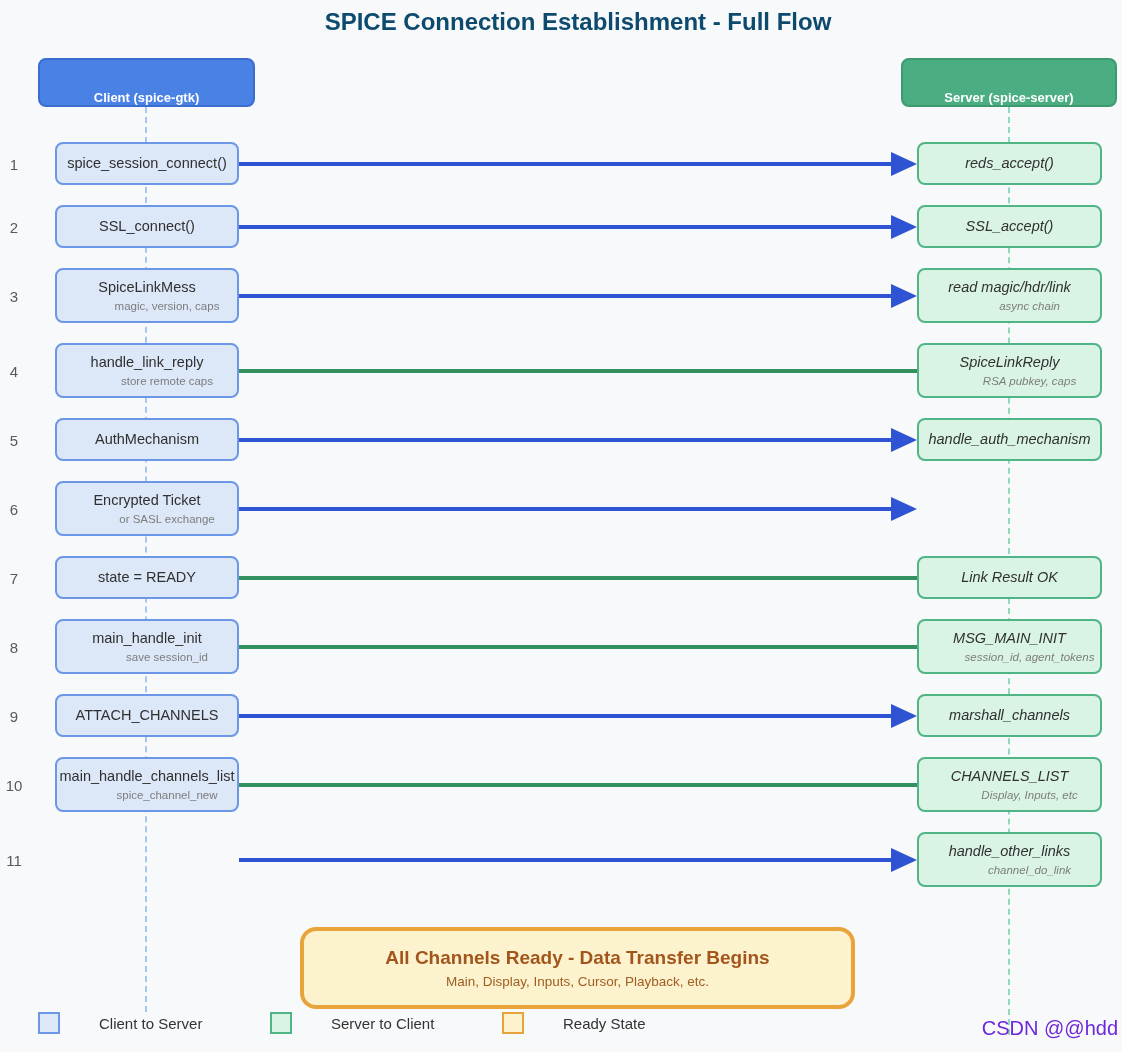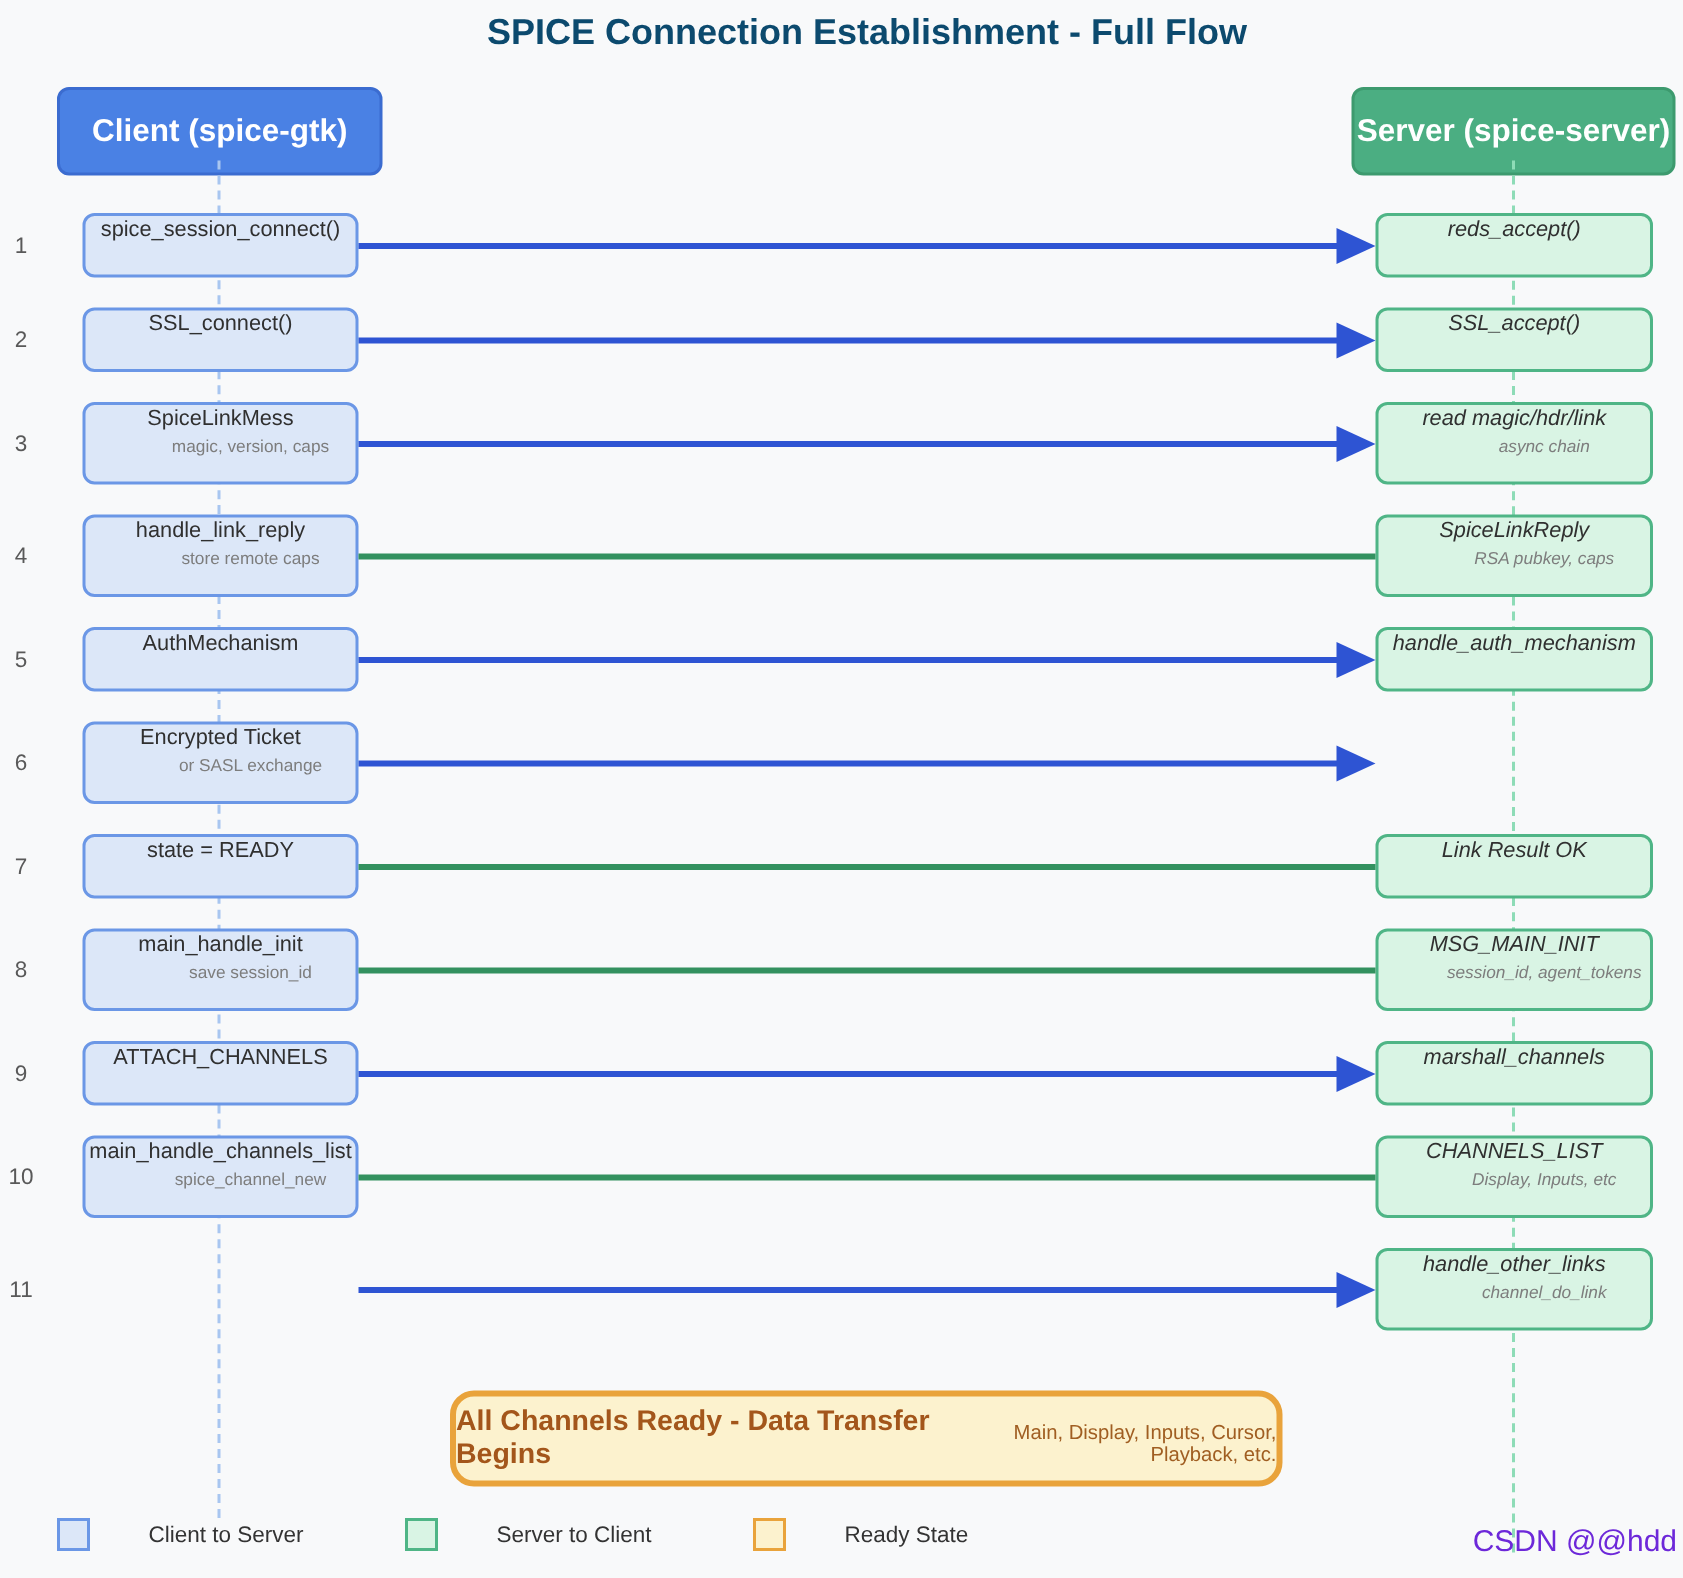--- a/index.html
+++ b/index.html
@@ -3,58 +3,58 @@
 <meta charset="utf-8">
 <style>
   * { margin:0; padding:0; box-sizing:border-box; }
   html,body { background:#f8f9fa; }
   body { font-family:"Liberation Sans", sans-serif; }
   .stage { position:relative; width:1122px; height:1052px; background:#f8f9fa; overflow:hidden; }
 
   .title { position:absolute; top:8px; left:578px; transform:translateX(-50%);
            font-size:24px; font-weight:bold; color:#0c4a6e; white-space:nowrap; }
 
-  .actor { position:absolute; top:58px; height:59px; border-radius:8px;
-           display:flex; align-items:center; justify-content:center;
-           color:#fff; font-weight:bold; font-size:21px; }
+  .actor { position:absolute; top:58px; height:49px; border-radius:8px;
+           display:flex; align-items:flex-end; justify-content:center;
+           color:#fff; font-weight:bold; font-size:13px; }
   .actor.client { left:38px; width:217px; background:var(--client-header-fill,#4a81e4);
                   border:2px solid var(--client-header-border,#3b6cd0); }
   .actor.server { left:901px; width:216px; background:var(--server-header-fill,#4bae82);
                   border:2px solid var(--server-header-border,#3d9a6e); }
 
   .lifeline { position:absolute; width:0; top:107px; }
   .lifeline.client { left:145px; height:905px; border-left:2px dashed var(--client-lifeline,#a8c6f0); }
   .lifeline.server { left:1008px; height:928px; border-left:2px dashed var(--server-lifeline,#8edcb7); }
 
   .flow-row { position:absolute; left:0; width:1122px; }
   .step-num { position:absolute; left:0; top:50%; transform:translateY(-50%);
               width:28px; text-align:center; font-size:15px; color:#595959; }
 
   .row-box { position:absolute; top:0; height:100%; border-radius:8px;
-             display:flex; flex-direction:column; align-items:center; 
+             display:flex; flex-direction:column; align-items:center; justify-content:center;
              line-height:1.25; }
   .row-box.client { left:55px; width:184px; background:var(--client-box-fill,#dce7f8);
                     border:2px solid var(--client-box-border,#6b97e6); }
   .row-box.server { left:917px; width:185px; background:var(--server-box-fill,#d9f4e4);
                     border:2px solid var(--server-box-border,#4fb586);font-style:italic; }
   .row-box .main { font-size:14.5px; color:#303030; white-space:nowrap; }
   .row-box .sub  { font-size:11.5px; color:#7d7d7d; white-space:nowrap; margin-top:3px;margin-left:40px; }
 
   .connector { position:absolute; left:239px; width:678px; height:26px; top:50%;
                transform:translateY(-50%); }
   .connector .line { position:absolute; top:50%; transform:translateY(-50%); height:4px; }
   .connector.client-to-server .line { left:0; right:22px; background:var(--c2s,#2e54d3); }
   .connector.client-to-server .head { position:absolute; right:0; top:50%; transform:translateY(-50%);
                width:0; height:0; border-top:12px solid transparent; border-bottom:12px solid transparent;
                border-left:26px solid var(--c2s,#2e54d3); }
   .connector.server-to-client .line { left:0; right:0; background:var(--s2c,#33915f); }
 
-  .ready-box { position:absolute; left:300px; top:927px; width:555px; height:64px;
+  .ready-box { position:absolute; left:300px; top:927px; width:555px; height:82px;
                background:var(--ready-fill,#fcf2ce); border:4px solid var(--ready-border,#e9a33b);
-               border-radius:16px; display:flex; flex-direction:row; align-items:center;
+               border-radius:16px; display:flex; flex-direction:column; align-items:center;
                justify-content:center; }
   .ready-box .ready-title { font-size:19px; font-weight:bold; color:var(--ready-text,#a3561b); }
   .ready-box .ready-sub { font-size:13.5px; color:#a05e22; margin-top:5px;text-align:right; }
 
   .legend { position:absolute; left:38px; top:1012px; display:flex; }
   .legend-item { display:flex; align-items:center; width:232px;gap:26px; }
   .swatch { width:22px; height:22px; margin-right:13px; flex:0 0 auto; }
   .swatch.client { background:var(--client-box-fill,#dce7f8); border:2px solid var(--client-box-border,#6b97e6); }
   .swatch.server { background:var(--server-box-fill,#d9f4e4); border:2px solid var(--server-box-border,#4fb586); }
   .swatch.ready  { background:var(--ready-fill,#fcf2ce); border:2px solid var(--ready-border,#e9a33b); }

